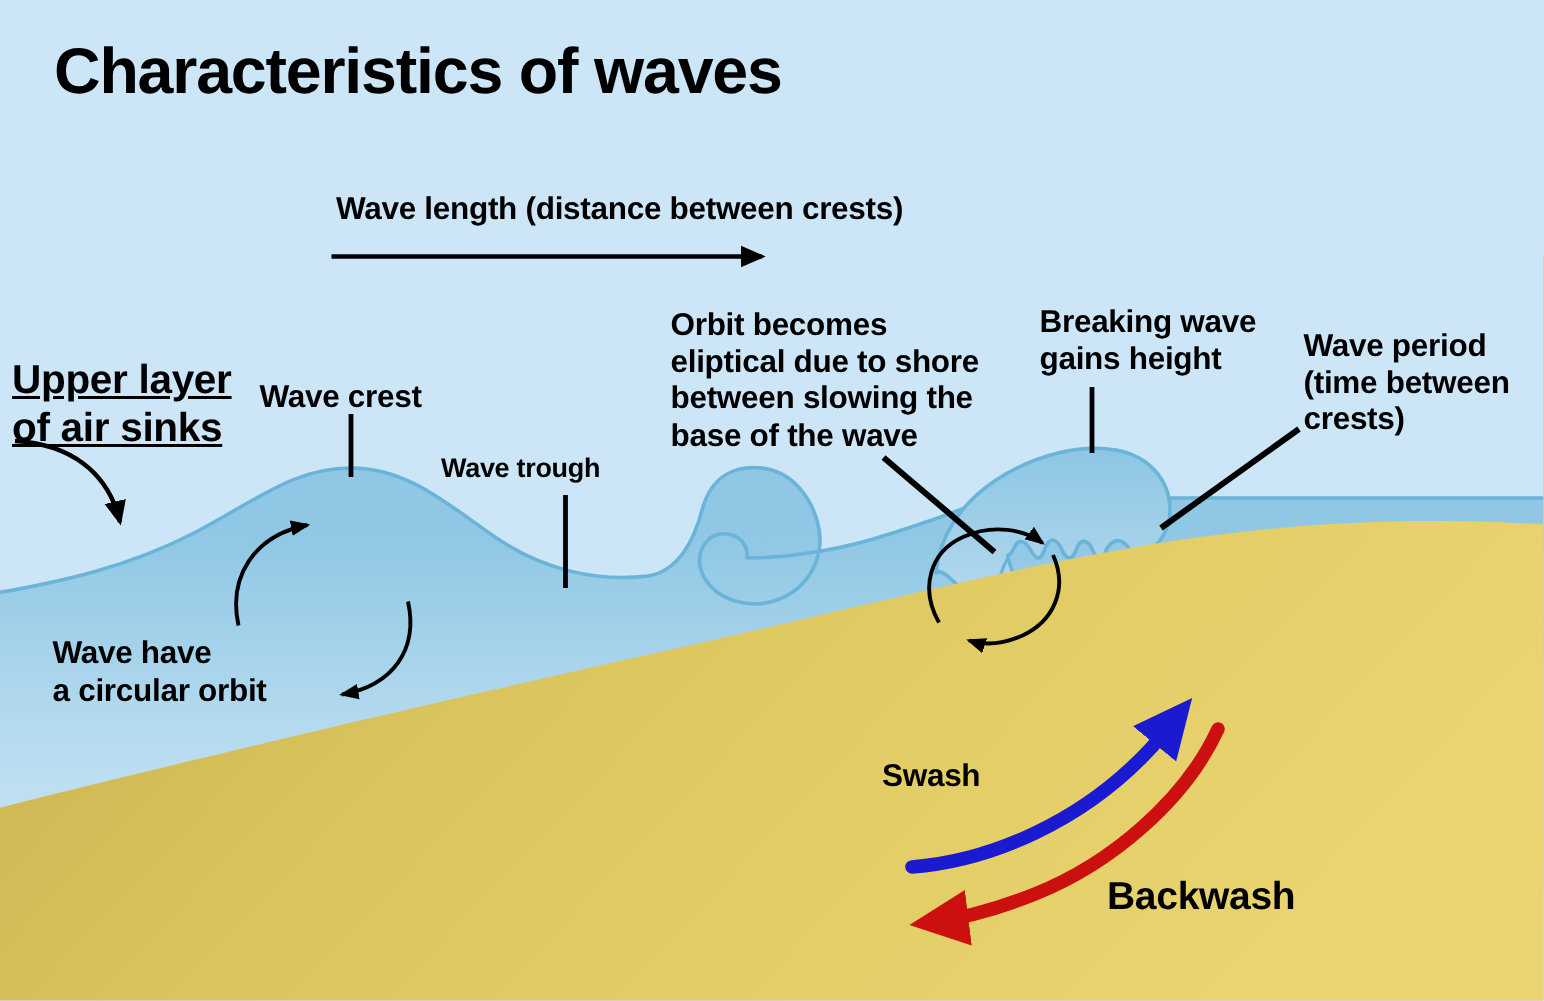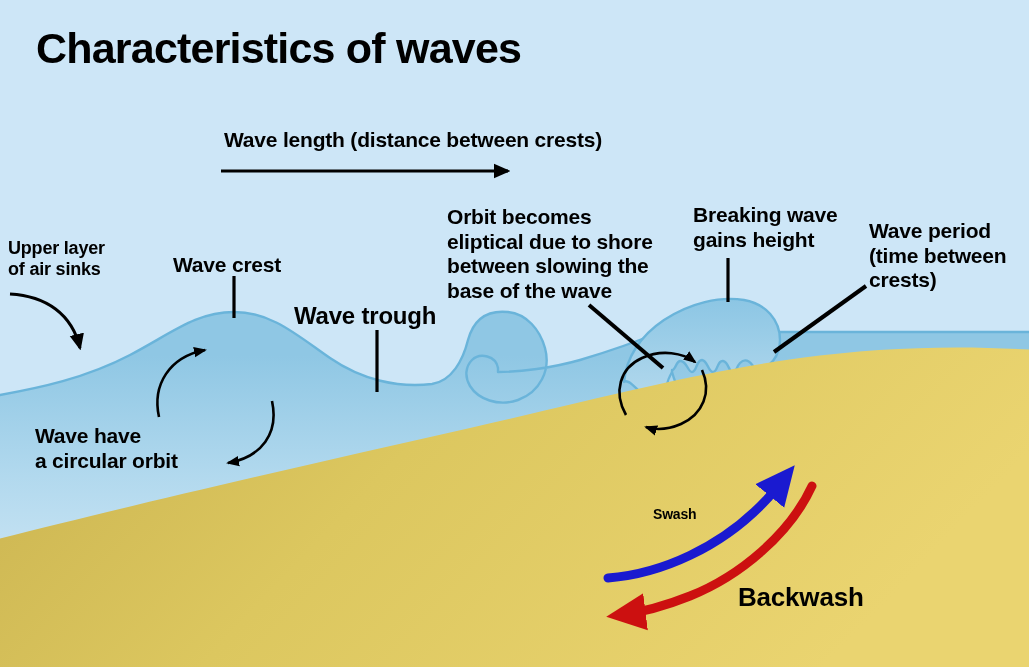--- a/index.html
+++ b/index.html
@@ -31,28 +31,28 @@
     letter-spacing: -0.2px;
   }
   #title {
     left: 36px;
     top: 26px;
     font-size: 43px;
     letter-spacing: -0.8px;
     line-height: 1.05;
   }
   #lbl-wavelength   { left: 224px; top: 128px; font-size: 21px; }
-  #lbl-upper-air    { left: 8px;   top: 238px; font-size: 18px; }
+  #lbl-upper-air    { left: 8px;   top: 238px; font-size: 27px; text-decoration: underline; }
   #lbl-wave-crest   { left: 173px; top: 253px; font-size: 21px; }
-  #lbl-wave-trough  { left: 294px; top: 302px; font-size: 24px; }
+  #lbl-wave-trough  { left: 294px; top: 302px; font-size: 18px; }
   #lbl-orbit-elip   { left: 447px; top: 205px; font-size: 21px; }
   #lbl-breaking     { left: 693px; top: 203px; font-size: 21px; }
   #lbl-wave-period  { left: 869px; top: 219px; font-size: 21px; }
   #lbl-circular     { left: 35px;  top: 424px; font-size: 21px; }
-  #lbl-swash        { left: 653px; top: 506px; font-size: 14px; }
+  #lbl-swash        { left: 588px; top: 506px; font-size: 21px; }
   #lbl-backwash     { left: 738px; top: 582px; font-size: 26px; }
 </style>
 </head>
 <body>
 
 <div id="stage">
 
   <svg id="scene" viewBox="0 0 1029 667">
     <defs>
       <linearGradient id="waterGrad" x1="0" y1="0.12" x2="0" y2="1">

